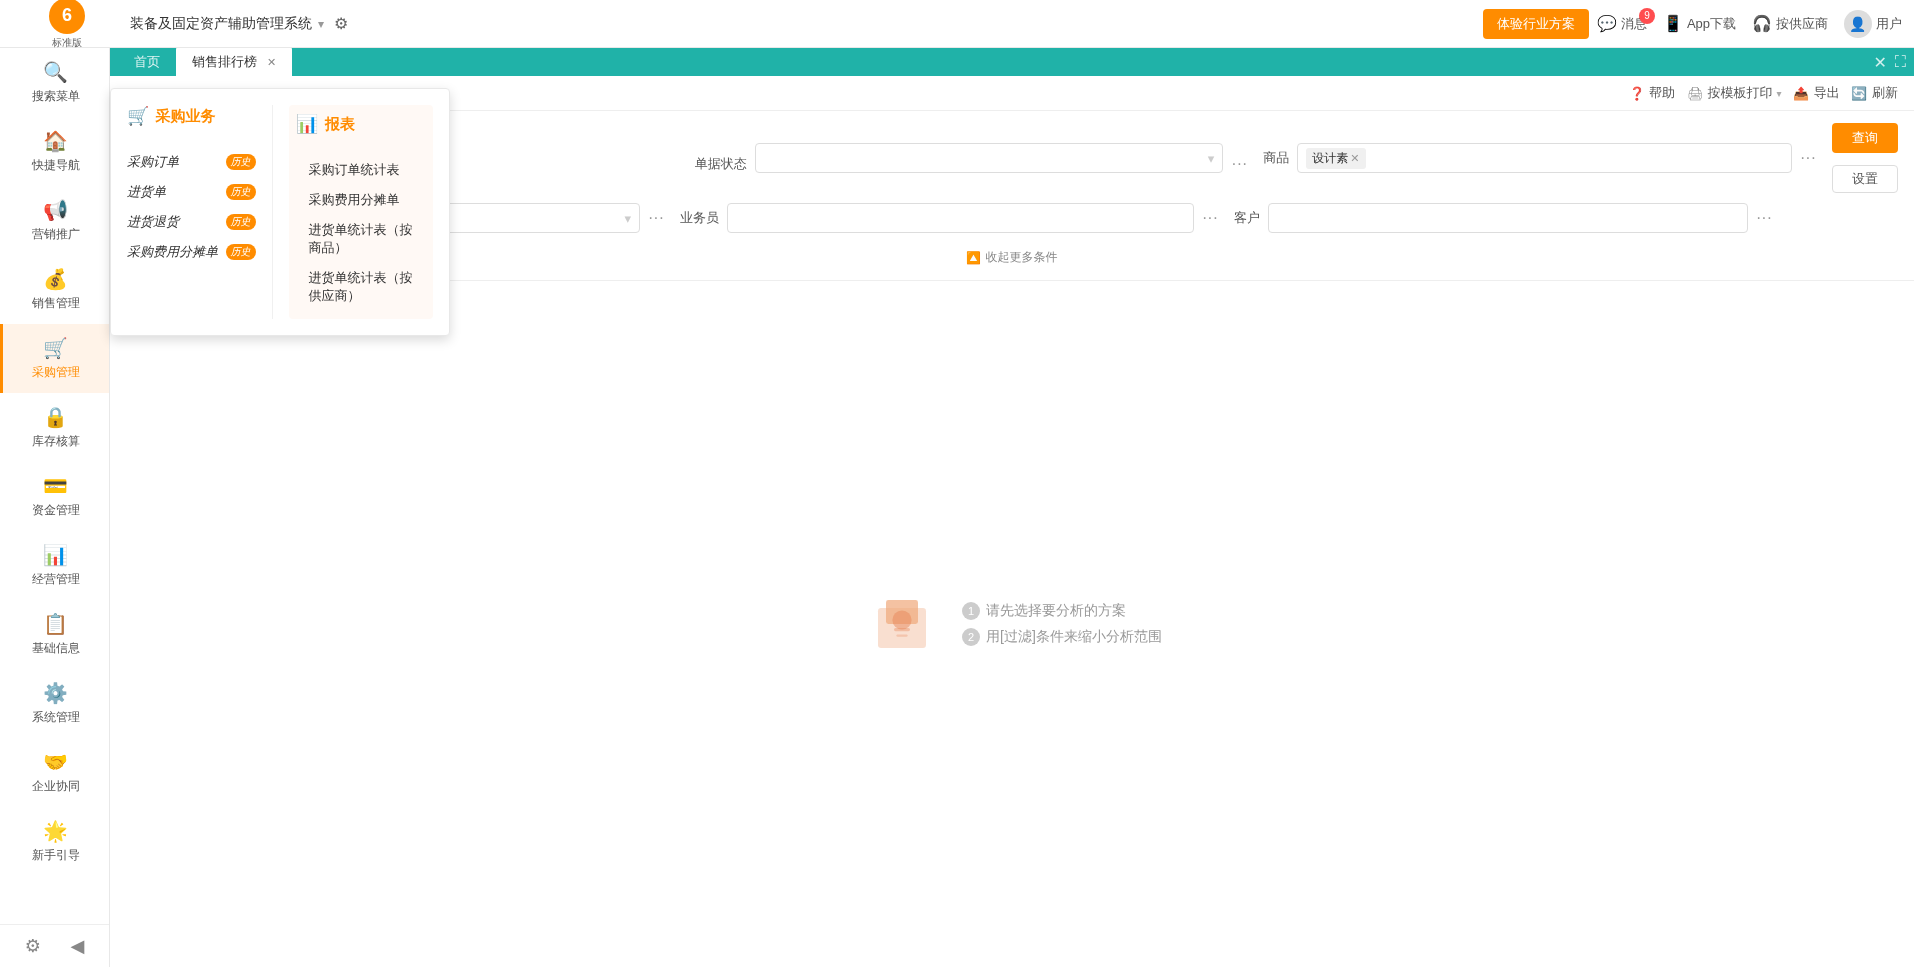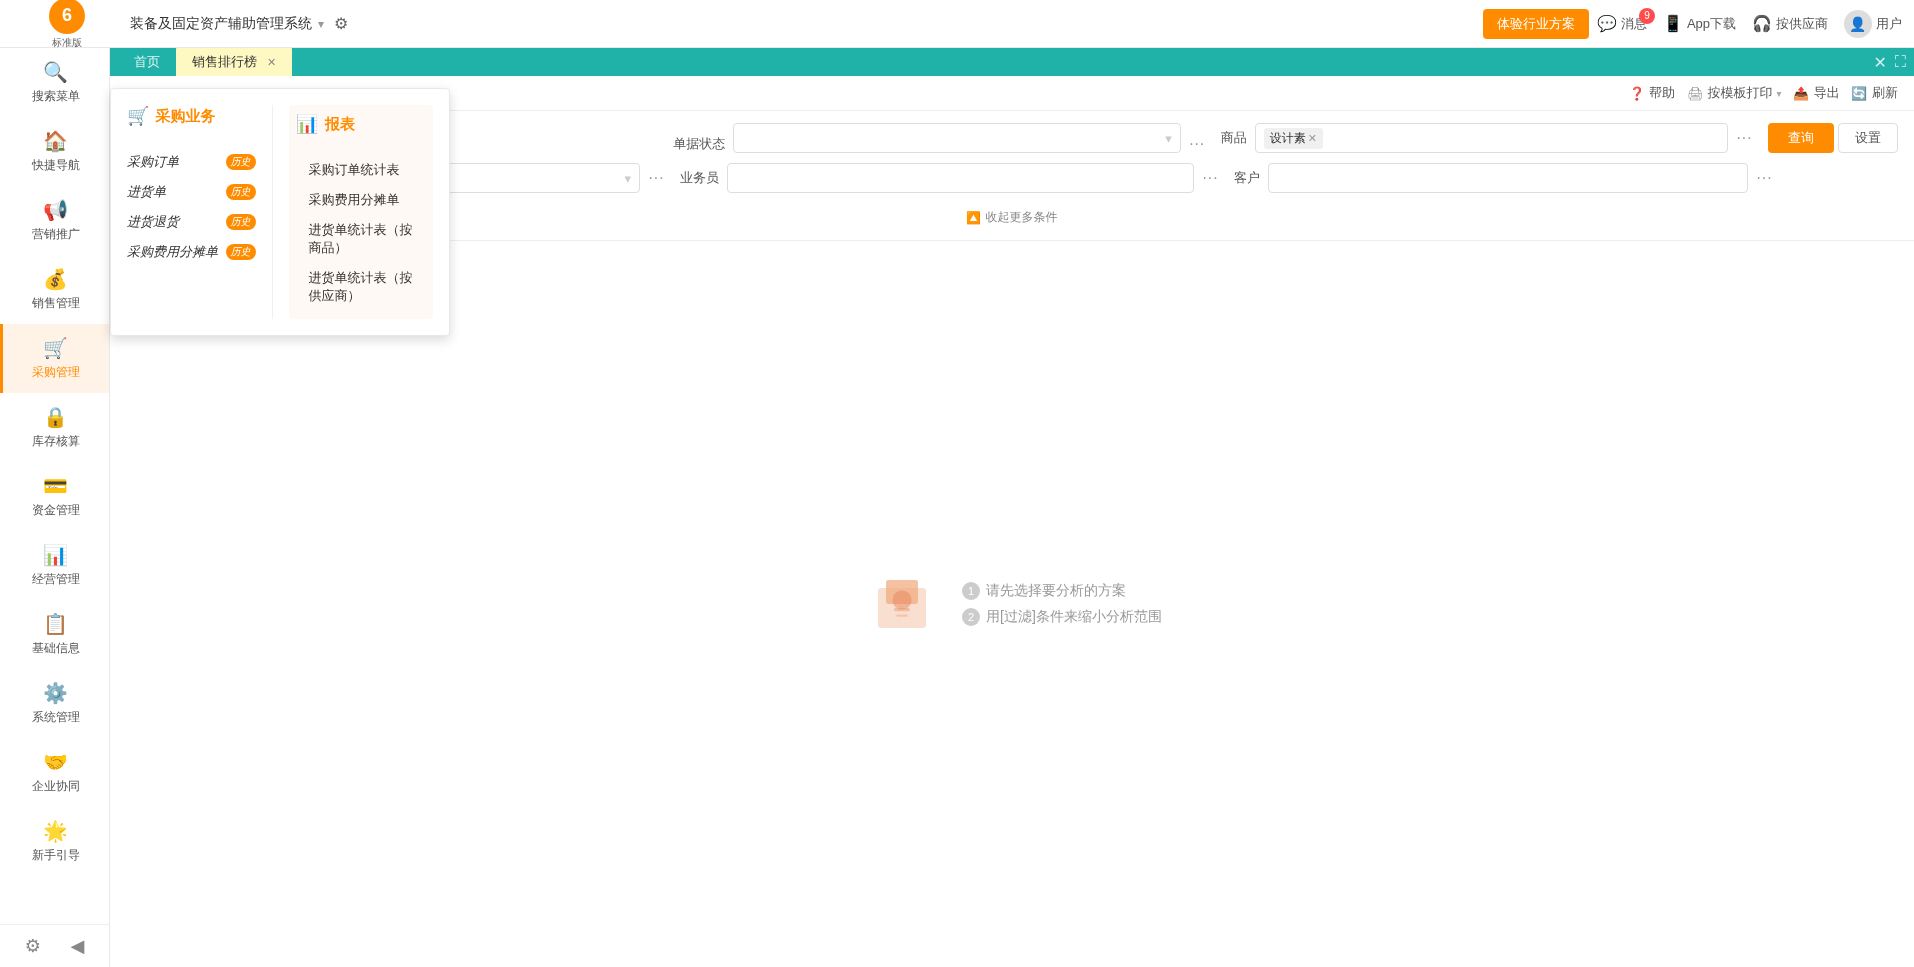--- a/index.html
+++ b/index.html
@@ -167,21 +167,21 @@
       height: 32px;
       display: flex;
       align-items: center;
       gap: 6px;
       cursor: pointer;
       border-radius: 4px 4px 0 0;
       font-size: 13px;
       color: rgba(255,255,255,0.85);
     }
     .tab-item.active {
-      background: #fef9c3;
+      background: #ffffff;
       color: #333;
     }
     .tab-close { font-size: 11px; color: #888; cursor: pointer; margin-left: 4px; }
     .tab-window-controls {
       margin-left: auto;
       display: flex;
       gap: 8px;
       align-items: center;
     }
     .tab-win-btn { color: rgba(255,255,255,0.8); cursor: pointer; font-size: 16px; }
@@ -280,22 +280,22 @@
       gap: 4px;
       color: #888;
       cursor: pointer;
       font-size: 12px;
     }
     .ellipsis-btn { color: #999; cursor: pointer; font-size: 16px; margin-left: auto; }
 
     
     .action-btns {
       display: flex;
-      flex-direction: row;
-      gap: 4px;
+      flex-direction: column;
+      gap: 12px;
     }
     .query-btn {
       background: #ff8c00;
       color: white;
       border: none;
       padding: 6px 20px;
       border-radius: 4px;
       cursor: pointer;
       font-size: 13px;
     }

